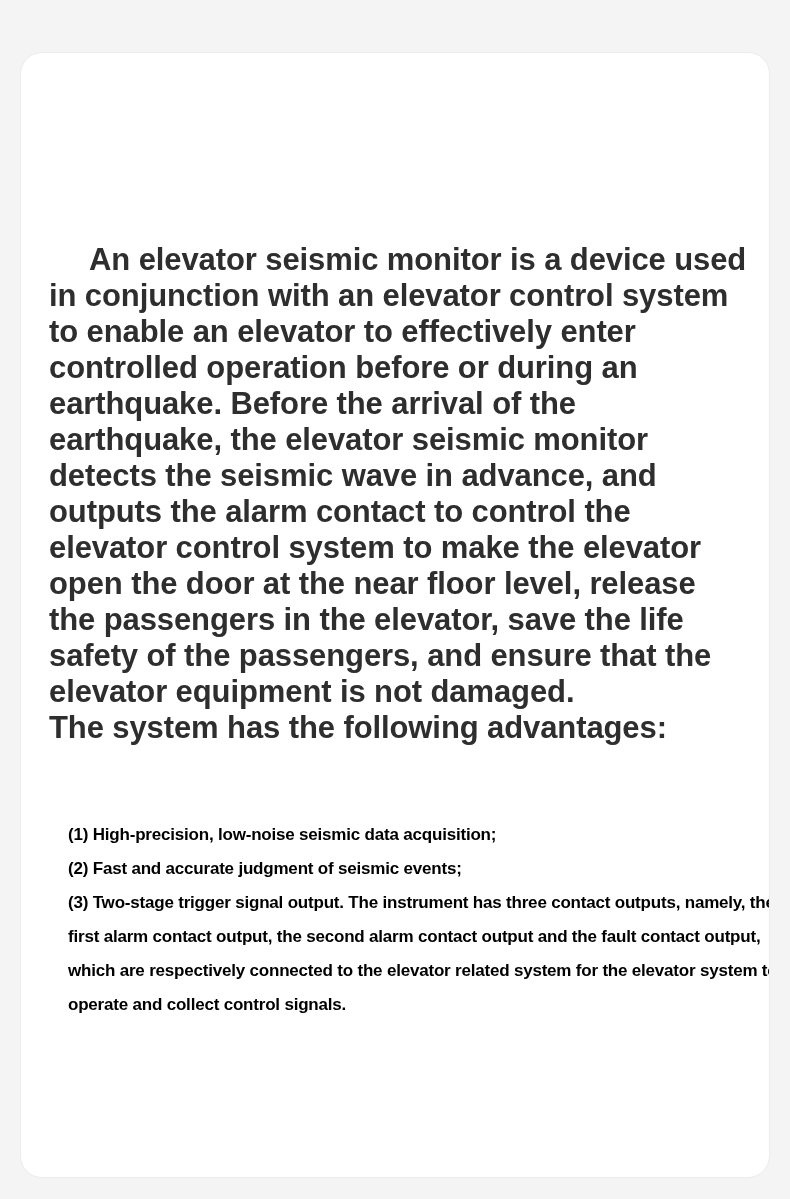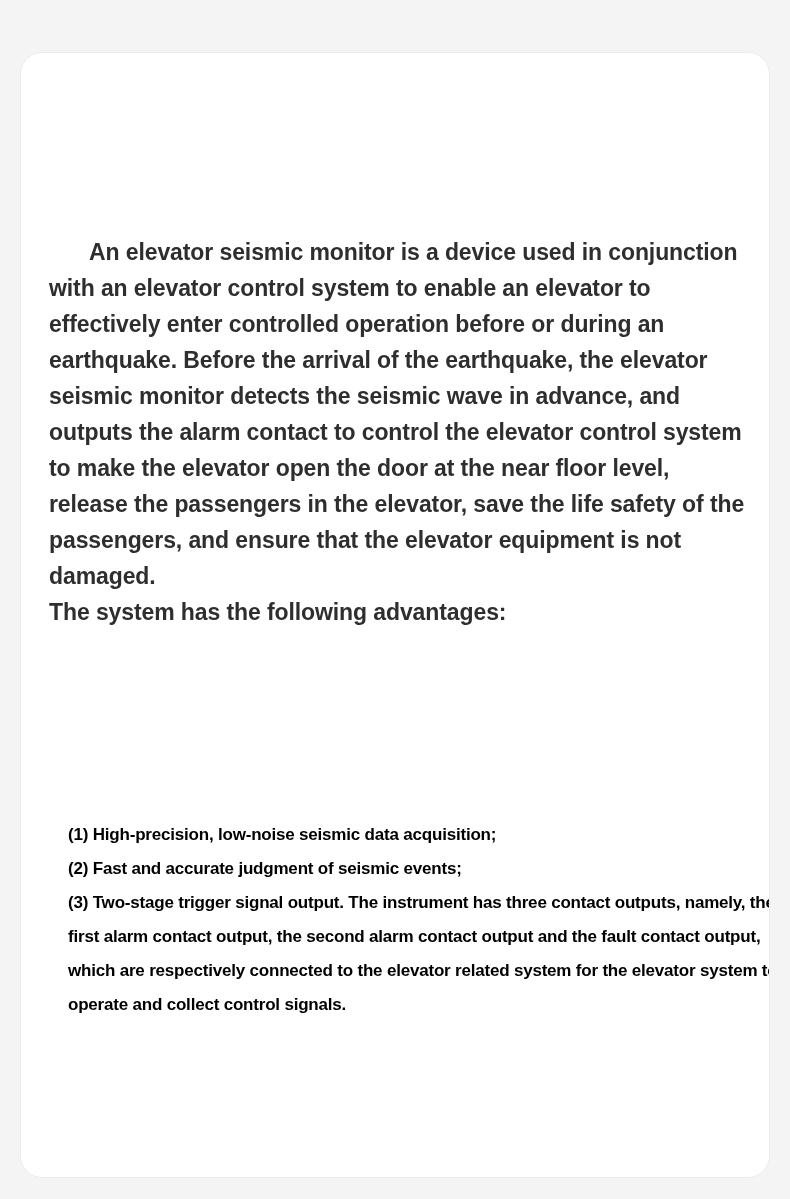--- a/index.html
+++ b/index.html
@@ -43,21 +43,21 @@
     padding: 0;
     box-sizing: border-box;
   }
 
   .intro-block {
     position: absolute;
     left: 28px;
     top: 158px;
     width: 700px;
     color: #2e2e2e;
-    font-size: 23px;
+    font-size: 31px;
     line-height: 36px;
     font-weight: 600;
     letter-spacing: -0.1px;
     text-indent: 40px;
     white-space: pre-wrap;
     word-break: normal;
   }
 
   .advantages-block {
     position: absolute;

